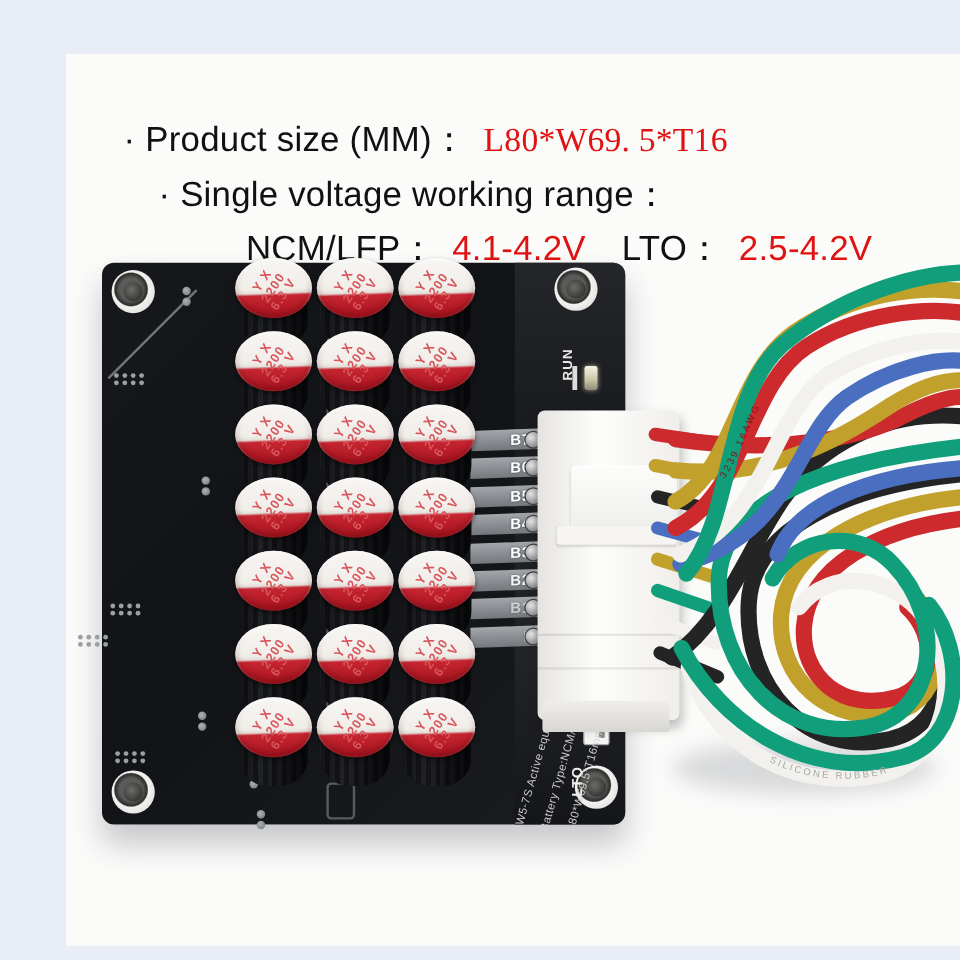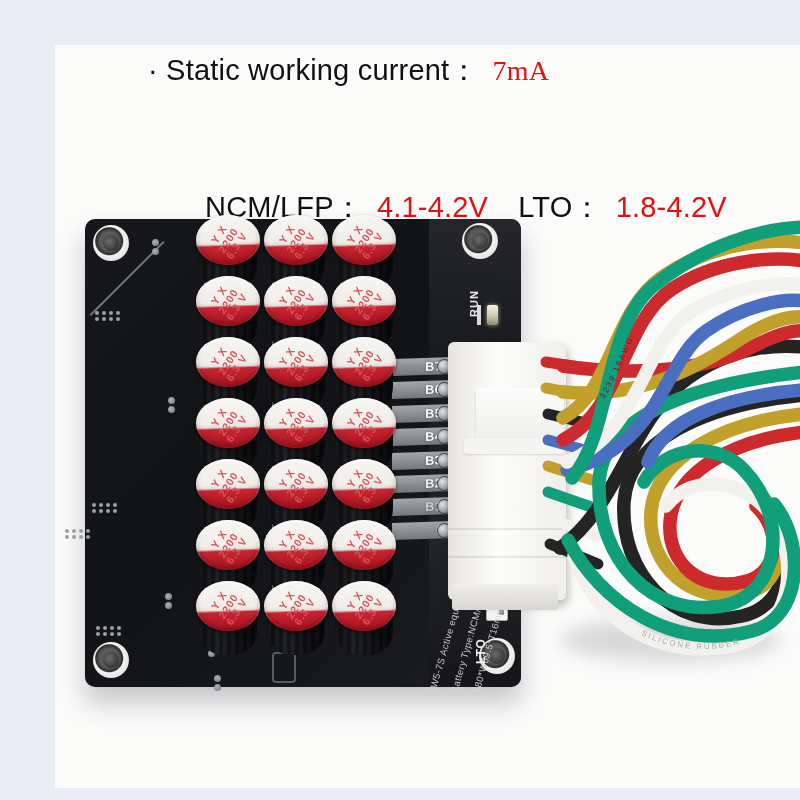--- a/index.html
+++ b/index.html
@@ -58,25 +58,28 @@
   .bundle-shadow{position:absolute;left:560px;top:618px;width:220px;height:44px;background:rgba(60,65,75,.18);border-radius:50%;filter:blur(9px);}
 
   .model-7s{position:absolute;left:300px;top:688px;font-size:70px;font-weight:bold;color:#ee1111;letter-spacing:2px;}
 </style>
 </head>
 <body>
 
 <div class="stage">
   <div class="card"></div>
 
-  <div class="spec-line" style="left:148px;top:51px;">
-    <span>· Static working current：</span><span class="gap-sm"></span><span class="red-serif">7mA</span>
+  <div class="spec-line" style="left:103px;top:97px;">
+    <span>· Product size (MM)：</span><span class="gap-sm"></span><span class="red-serif">L80*W69. 5*T16</span>
+  </div>
+  <div class="spec-line" style="left:132px;top:143px;">
+    <span>· Single voltage working range：</span>
   </div>
   <div class="spec-line" style="left:205px;top:188px;">
-    <span>NCM/LFP：</span><span class="gap-sm"></span><span class="red-sans">4.1-4.2V</span><span class="gap-md"></span><span>LTO：</span><span class="gap-sm"></span><span class="red-sans">1.8-4.2V</span>
+    <span>NCM/LFP：</span><span class="gap-sm"></span><span class="red-sans">4.1-4.2V</span><span class="gap-md"></span><span>LTO：</span><span class="gap-sm"></span><span class="red-sans">2.5-4.2V</span>
   </div>
 
   <div class="board">
     <div class="right-col"></div>
     <div class="hole" style="left:8px;top:6px;"></div>
     <div class="hole" style="left:377px;top:4px;"></div>
     <div class="hole" style="left:8px;top:423px;"></div>
     <div class="hole" style="left:394px;top:419px;"></div>
     <div class="diag-line"></div>
     <div id="silk-decor">

